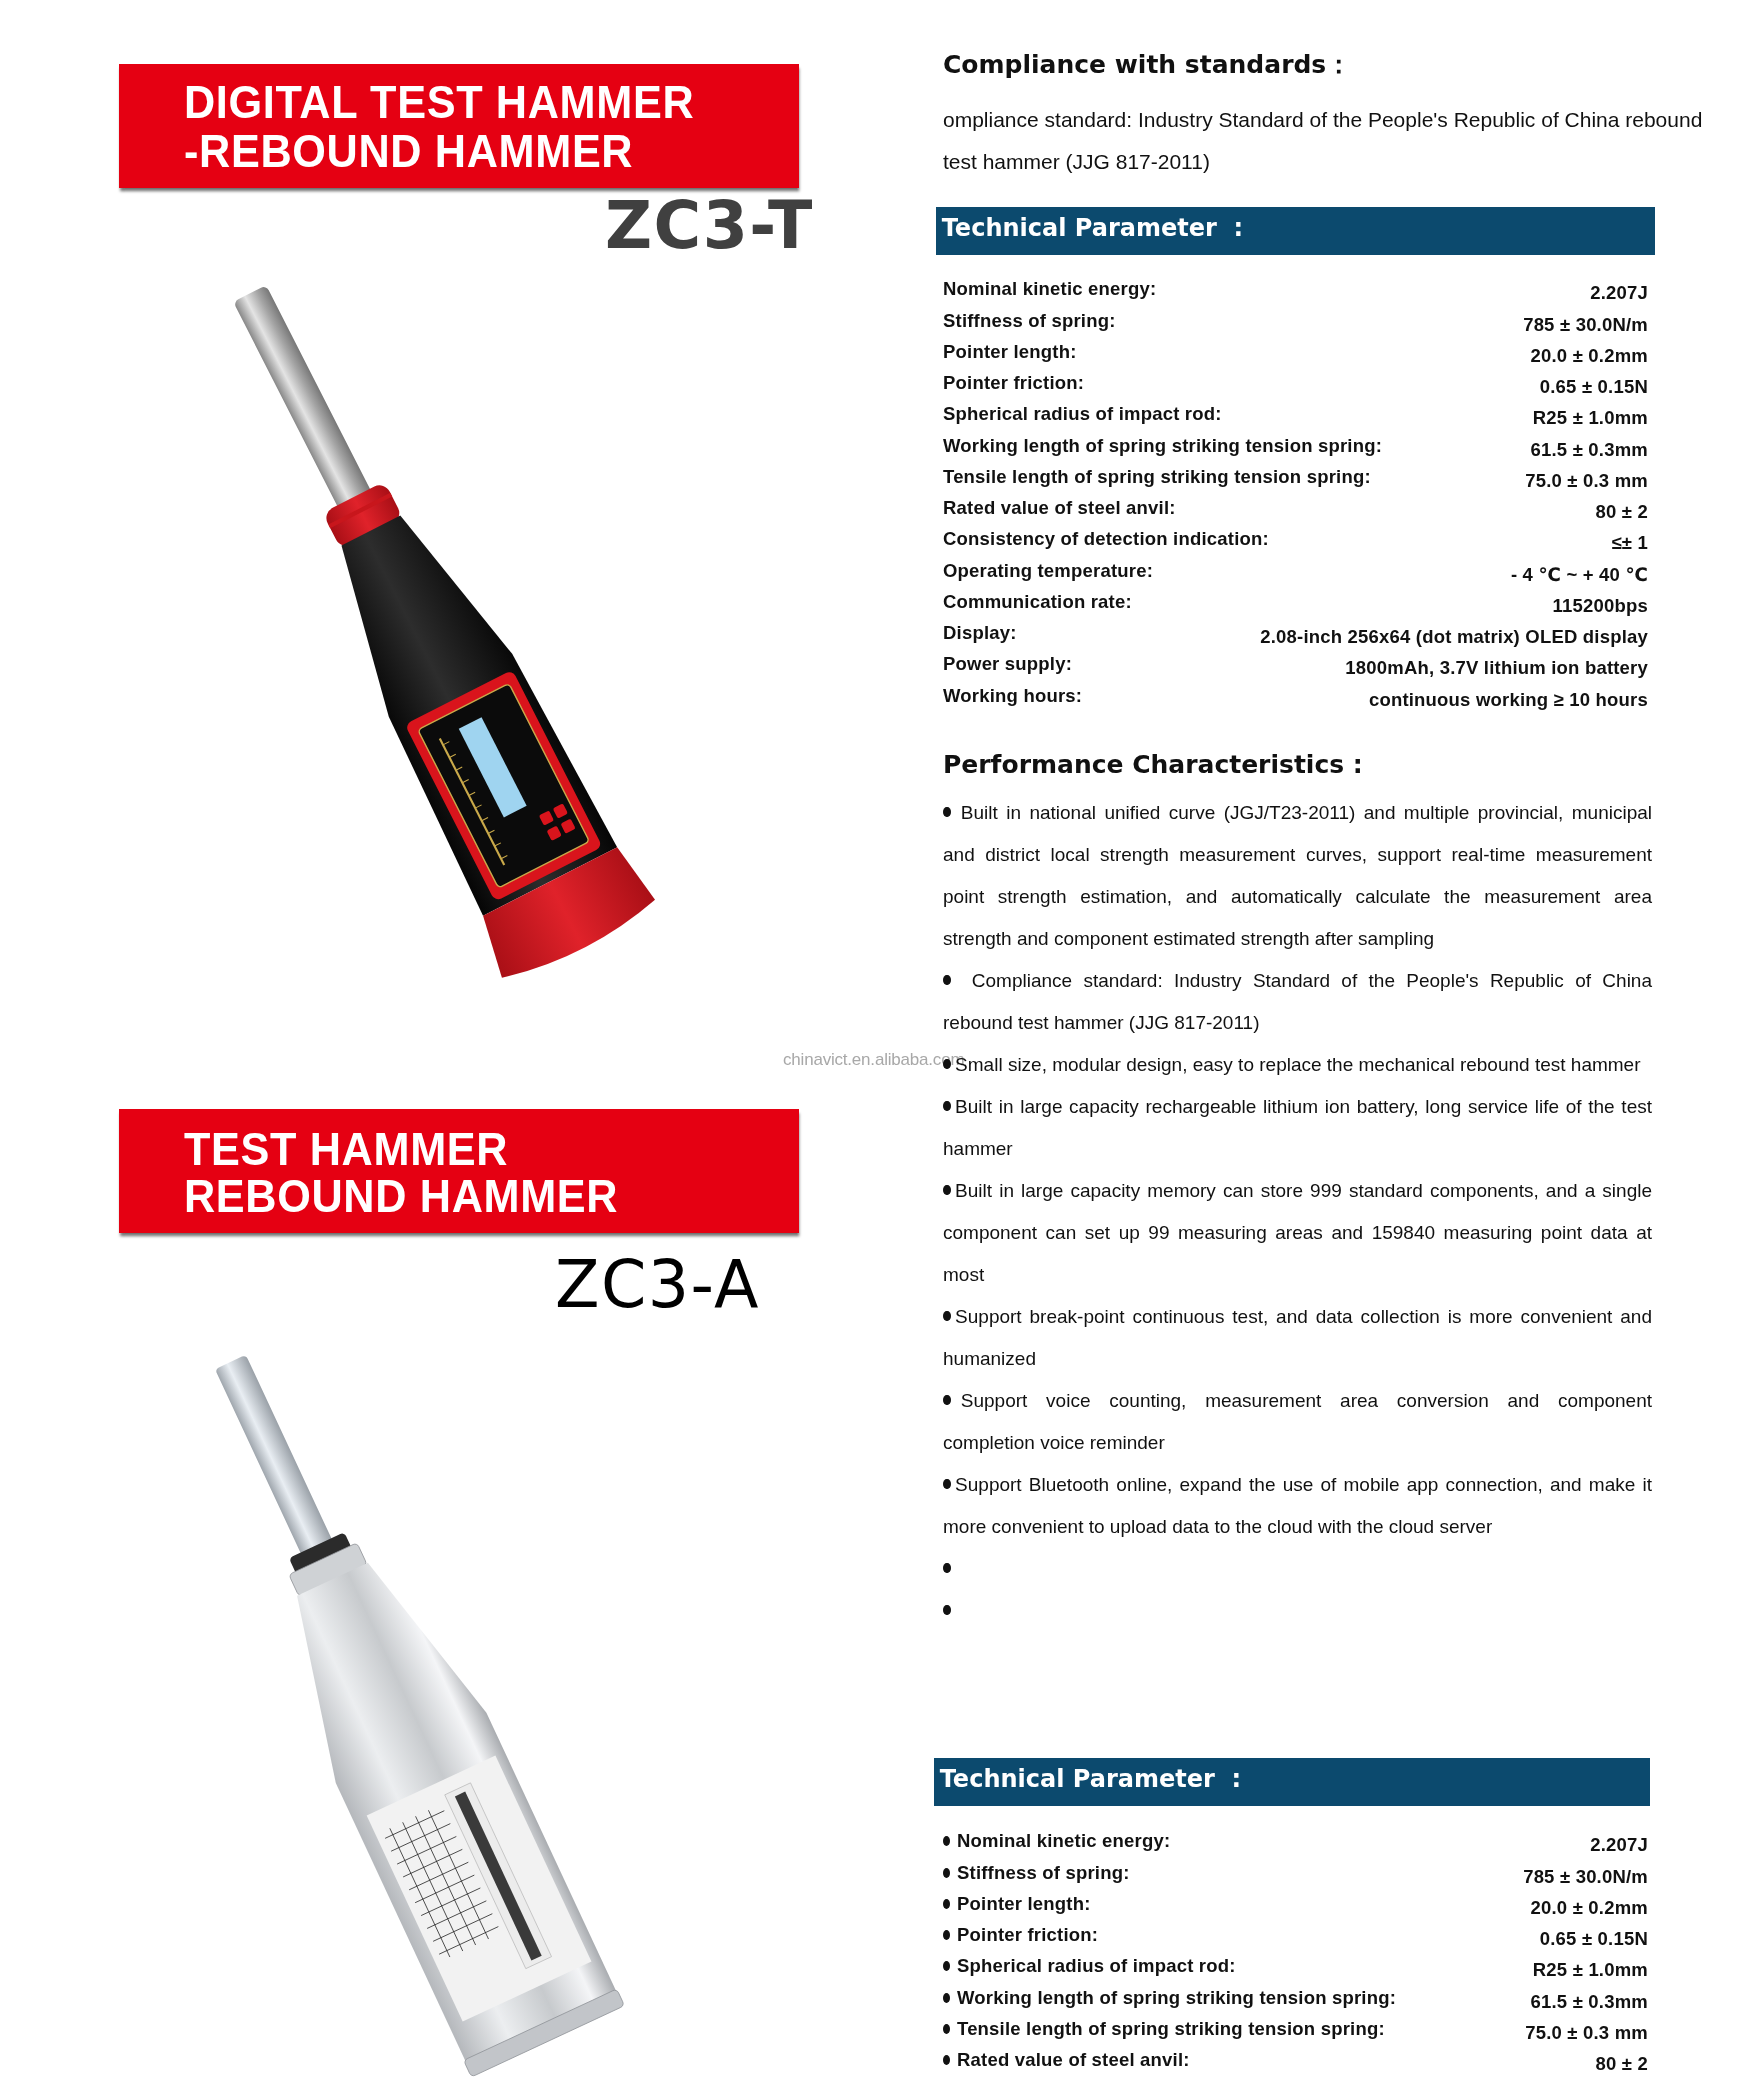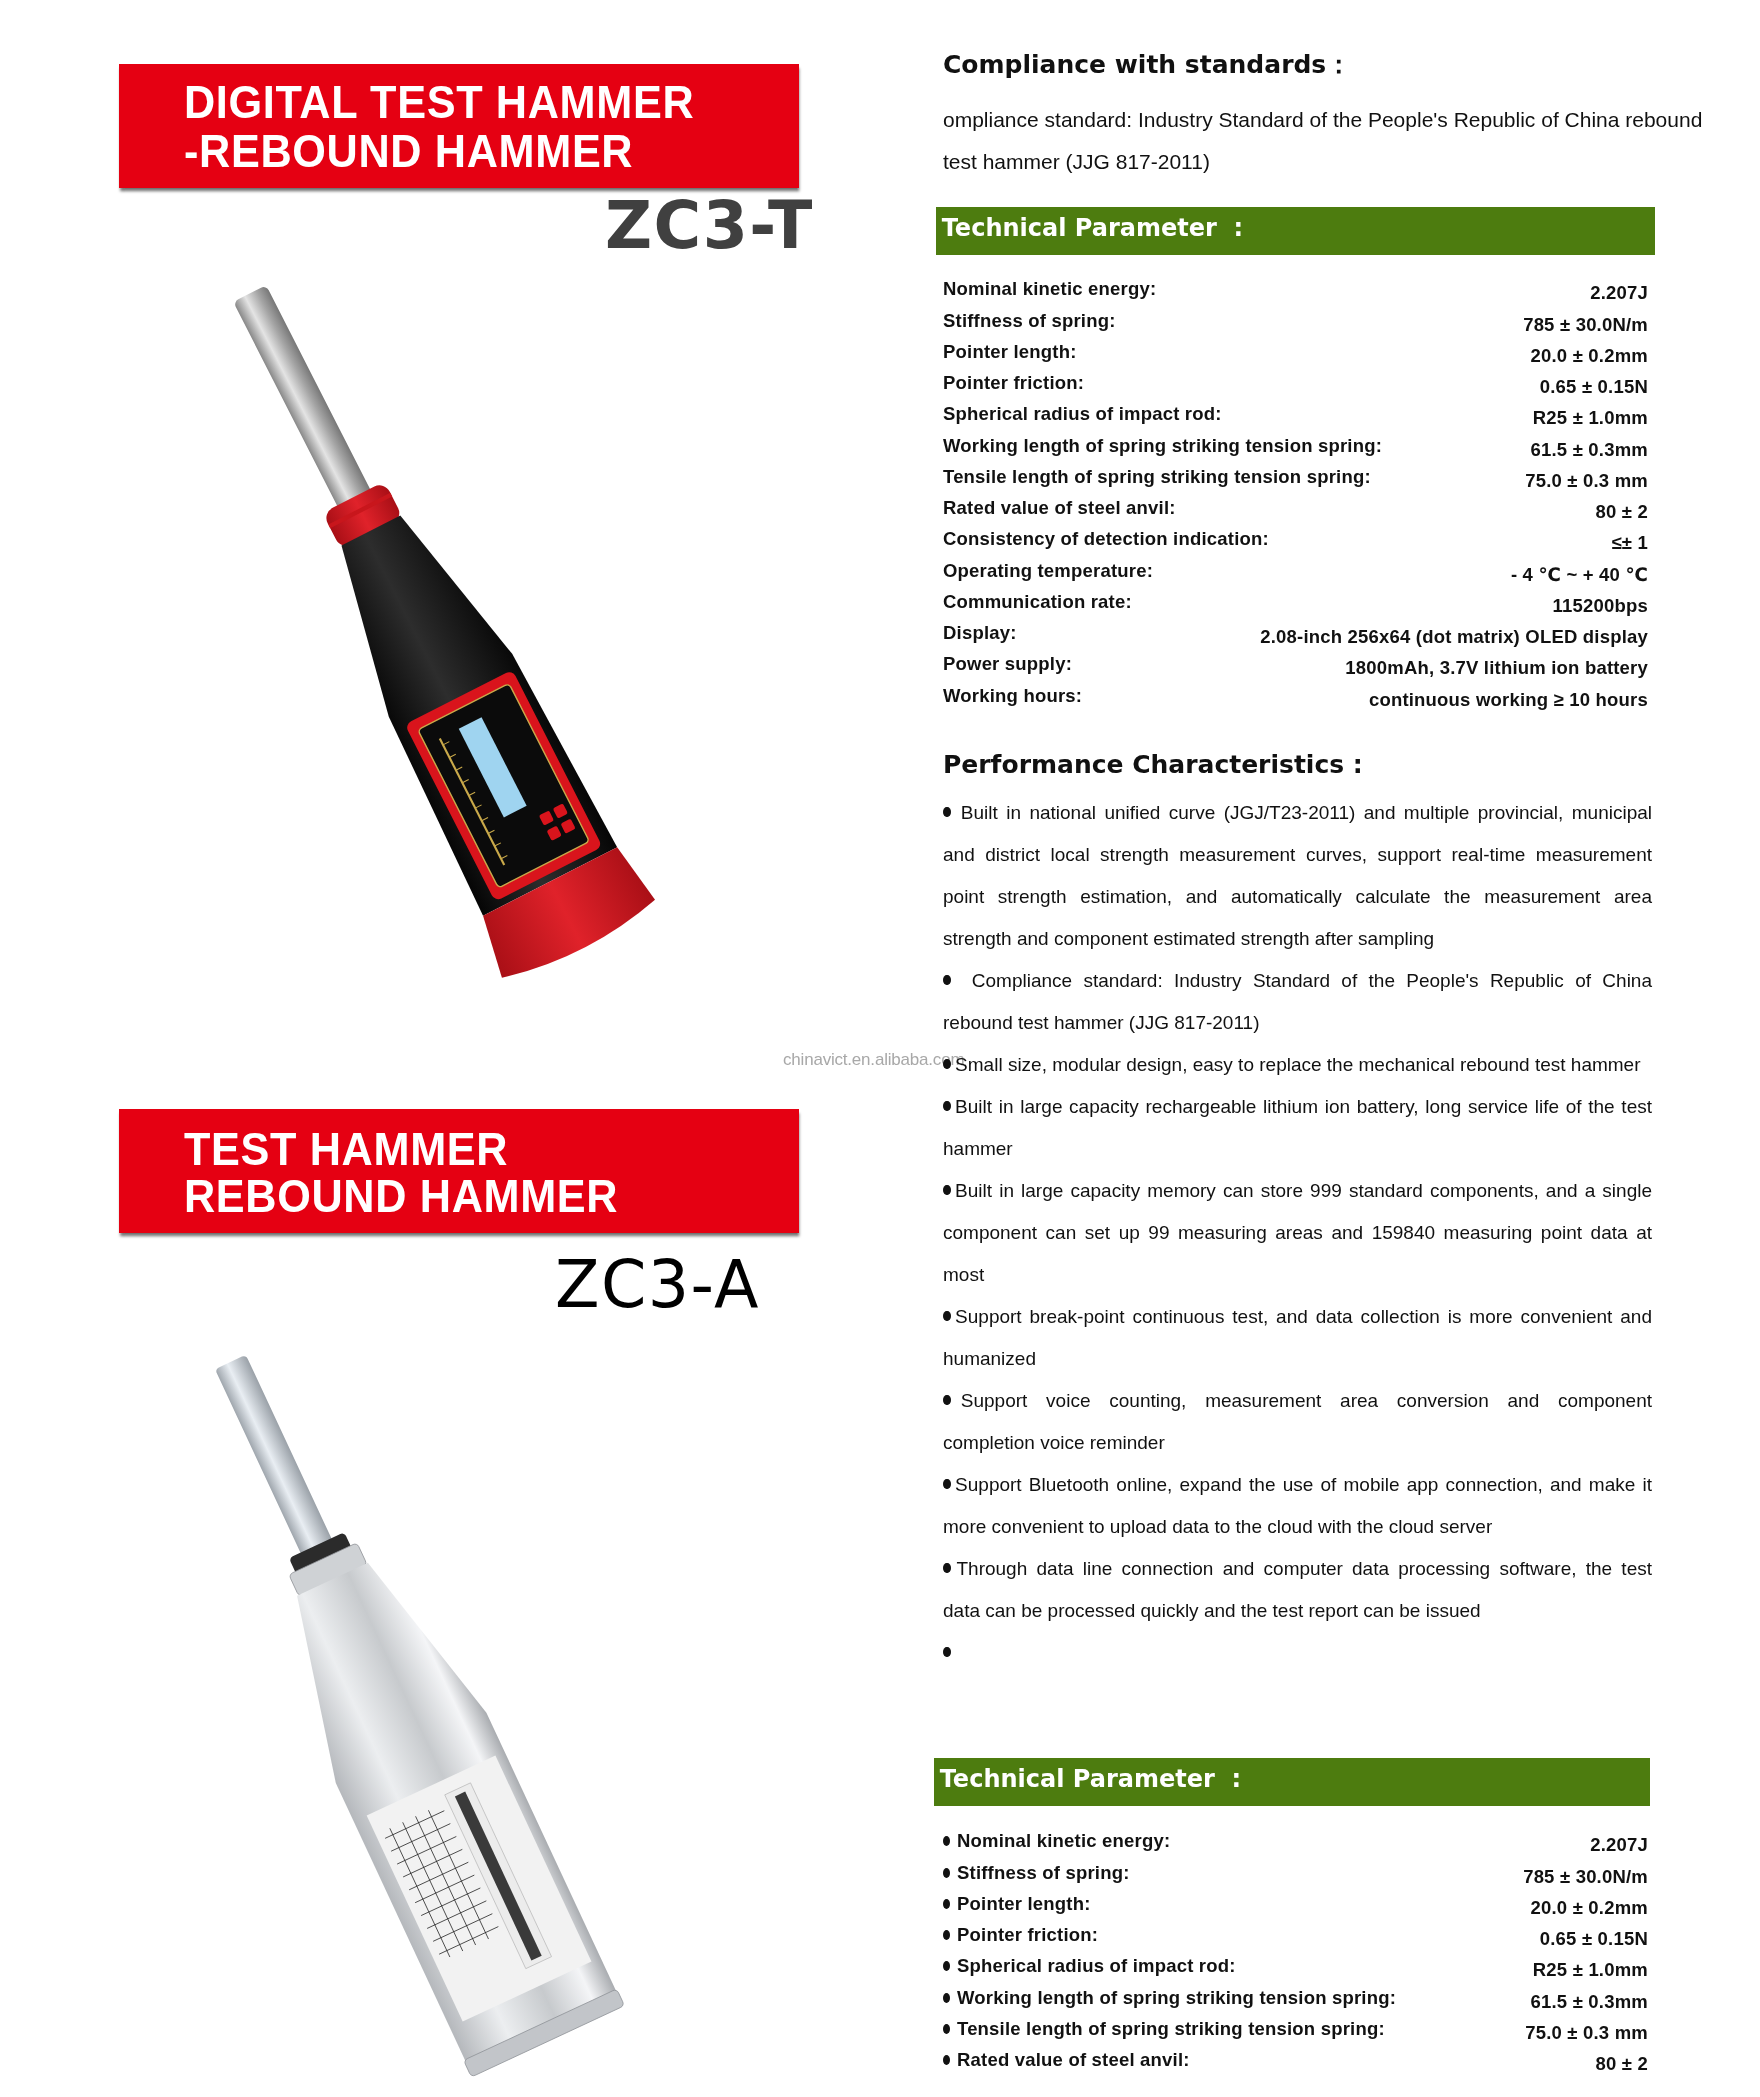--- a/index.html
+++ b/index.html
@@ -12,21 +12,21 @@
   .banner .line { position:absolute; left:65px; color:#fff; font-size:47px; font-weight:bold;
                   letter-spacing:0.7px; line-height:48px; font-family:"Liberation Sans", sans-serif;
                   transform:scaleX(0.92); transform-origin:left center; white-space:nowrap; }
   .model { position:absolute; font-size:65px; line-height:71px; font-family:"DejaVu Sans", sans-serif;
            white-space:nowrap; letter-spacing:1.4px; }
 
   
   .h-title { position:absolute; left:943px; font-weight:bold; font-size:25px; color:#111;
              font-family:"DejaVu Sans", sans-serif; white-space:nowrap; }
   .para { position:absolute; left:943px; font-size:21px; color:#111; white-space:nowrap; }
-  .redbar { position:absolute; background:#4d7c0f; height:48px; }
+  .redbar { position:absolute; background:#0c4a6e; height:48px; }
   .redbar span { position:absolute; left:5.7px; top:7px; color:#fff; font-weight:bold; font-size:24px;
                  font-family:"DejaVu Sans", sans-serif; white-space:nowrap; }
 
   .param-row { position:absolute; left:943px; width:705px; height:31px; font-size:18.5px;font-weight:bold; }
   .param-row .k { position:absolute; left:0; top:0; white-space:nowrap; letter-spacing:0.2px; }
   .param-row .v { position:absolute; right:0; top:4.3px; white-space:nowrap; letter-spacing:0.2px; }
   .param-row .bullet { display:inline-block; width:7px; height:10px; background:#111; border-radius:50%;
                        margin-right:7px; vertical-align:middle; position:relative; top:-1.4px; }
 
   .perf { position:absolute; left:943px; width:709px; font-size:19px; line-height:42px; text-align:justify; }
@@ -224,21 +224,21 @@
 
 <div class="perf" style="top:792px;">
   <div class="item"><span class="bul"></span><span>Built in national unified curve (JGJ/T23-2011) and multiple provincial, municipal and district local strength measurement curves, support real-time measurement point strength estimation, and automatically calculate the measurement area strength and component estimated strength after sampling</span></div>
   <div class="item"><span class="bul" style="margin-right:21px;"></span><span>Compliance standard: Industry Standard of the People's Republic of China rebound test hammer (JJG 817-2011)</span></div>
   <div class="item"><span class="bul" style="margin-right:4.3px;"></span><span>Small size, modular design, easy to replace the mechanical rebound test hammer</span></div>
   <div class="item"><span class="bul" style="margin-right:4.3px;"></span><span>Built in large capacity rechargeable lithium ion battery, long service life of the test hammer</span></div>
   <div class="item"><span class="bul" style="margin-right:4.3px;"></span><span>Built in large capacity memory can store 999 standard components, and a single component can set up 99 measuring areas and 159840 measuring point data at most</span></div>
   <div class="item"><span class="bul" style="margin-right:4.3px;"></span><span>Support break-point continuous test, and data collection is more convenient and humanized</span></div>
   <div class="item"><span class="bul"></span><span>Support voice counting, measurement area conversion and component completion voice reminder</span></div>
   <div class="item"><span class="bul" style="margin-right:4.3px;"></span><span>Support Bluetooth online, expand the use of mobile app connection, and make it more convenient to upload data to the cloud with the cloud server</span></div>
-  <div class="item"><span class="bul" style="margin-right:5.7px;"></span><span>Through data line connection and computer data processing software, the test data can be processed quickly and the test report can be issued</span></div>
+  <div class="item"><span class="bul" style="margin-right:5.7px;"></span></div>
   <div class="item"><span class="bul"></span></div>
 </div>
 
 <div class="redbar" style="left:934px; top:1758px; width:716px;">
   <span>Technical Parameter &nbsp;:</span>
 </div>
 
 <div id="tp2">
   <div class="param-row" style="top:1830px;">
       <span class="k"><span class="bullet"></span><span>Nominal kinetic energy:</span></span>

